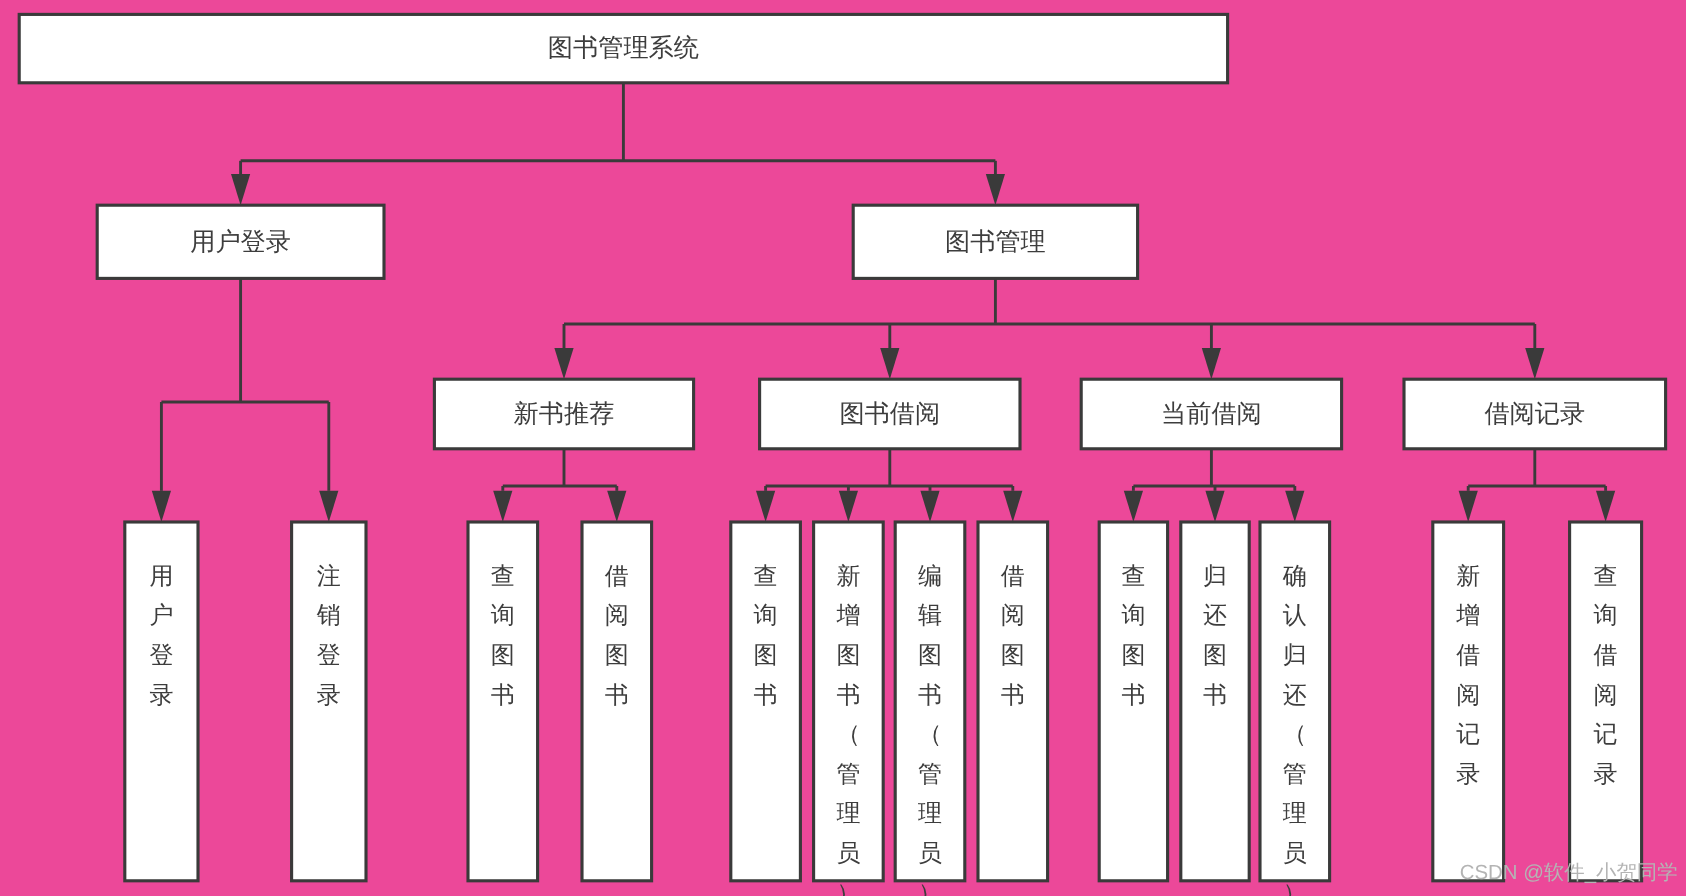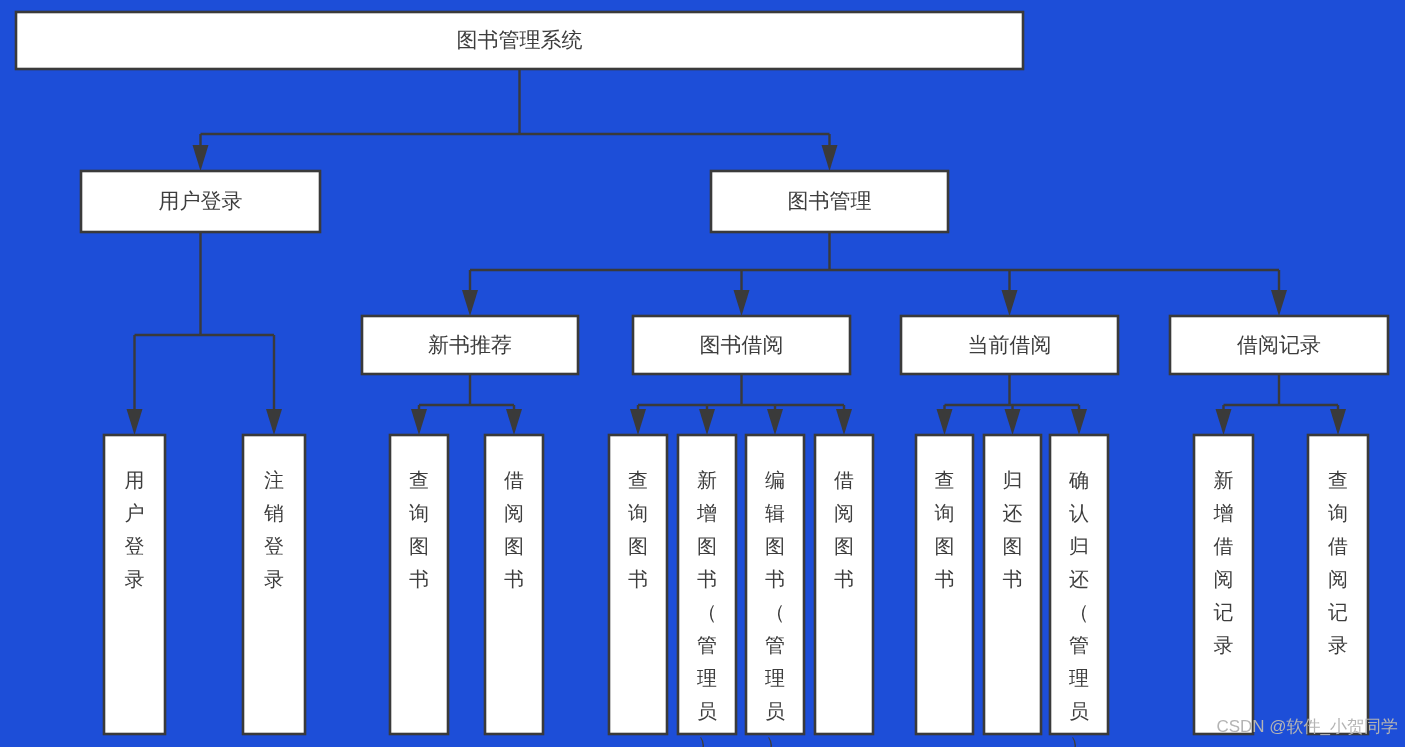--- a/index.html
+++ b/index.html
@@ -12,21 +12,21 @@
     width: 1405px;
     height: 747px;
     font-family: "Liberation Sans", "DejaVu Sans", sans-serif;
     overflow: hidden;
     position: relative;
   }
   #diagram-root {
     position: relative;
     width: 1405px;
     height: 747px;
-    background: #1d4ed8;
+    background: #ec4899;
   }
   svg.diagram-canvas {
     position: absolute;
     top: 0;
     left: 0;
     width: 1405px;
     height: 747px;
     display: block;
   }
   .node-box {

